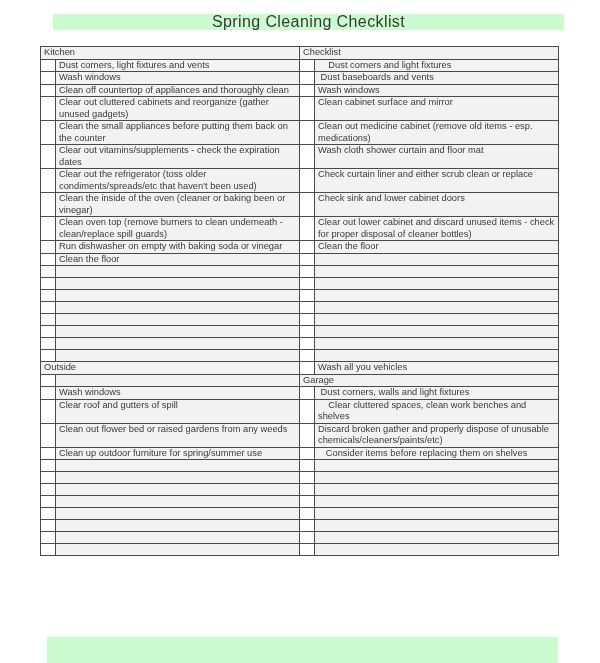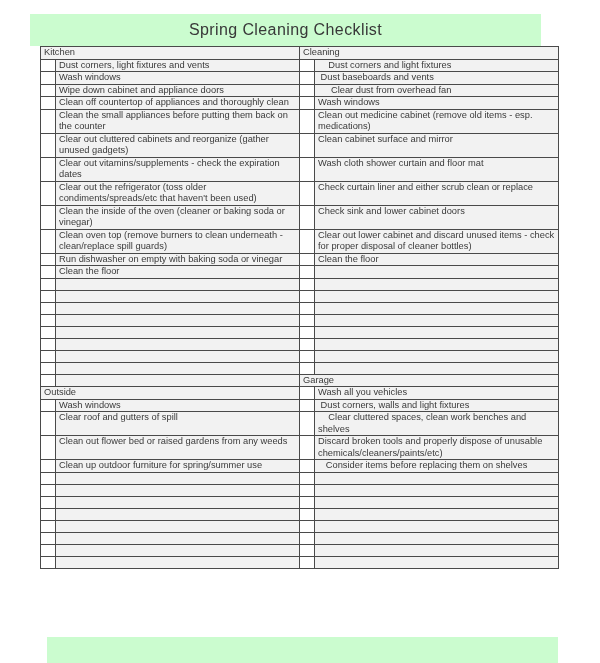--- a/index.html
+++ b/index.html
@@ -9,21 +9,21 @@
     --border-dark:#4a4a4a;
     --text-color:#3a3a3a;
   }
   *{box-sizing:border-box;}
   html,body{margin:0;padding:0;}
   body{
     width:600px;height:663px;background:#ffffff;position:relative;overflow:hidden;
     font-family:"Liberation Sans", sans-serif;color:var(--text-color);
   }
   .title-banner{
-    position:absolute;left:30px;top:14px;width:511px;height:32px;
+    position:absolute;left:53px;top:14px;width:511px;height:16px;
     background:var(--banner-green);
     display:flex;align-items:center;justify-content:center;
   }
   .title-banner .title-text{
     font-size:16px;letter-spacing:0.4px;color:#383838;
   }
   table.checklist{
     position:absolute;left:40px;top:46px;width:518px;
     border-collapse:collapse;table-layout:fixed;padding-left:42px;
   }
@@ -54,73 +54,67 @@
 <table class="checklist">
   <colgroup>
     <col style="width:15px">
     <col style="width:244px">
     <col style="width:15px">
     <col style="width:244px">
   </colgroup>
   <tbody>
       <tr>
         <td colspan="2" class="hdr">Kitchen</td>
-        <td colspan="2" class="hdr">Cleaning</td>
+        <td colspan="2" class="hdr">Checklist</td>
       </tr>
       <tr>
         <td class="cb"></td>
         <td class="item">Dust corners, light fixtures and vents</td>
         <td class="cb"></td>
         <td class="item">    Dust corners and light fixtures</td>
       </tr>
       <tr>
         <td class="cb"></td>
         <td class="item">Wash windows</td>
         <td class="cb"></td>
         <td class="item"> Dust baseboards and vents</td>
       </tr>
       <tr>
         <td class="cb"></td>
-        <td class="item">Wipe down cabinet and appliance doors</td>
-        <td class="cb"></td>
-        <td class="item">     Clear dust from overhead fan</td>
-      </tr>
-      <tr>
-        <td class="cb"></td>
         <td class="item">Clean off countertop of appliances and thoroughly clean</td>
         <td class="cb"></td>
         <td class="item">Wash windows</td>
       </tr>
       <tr>
         <td class="cb"></td>
+        <td class="item">Clear out cluttered cabinets and reorganize (gather unused gadgets)</td>
+        <td class="cb"></td>
+        <td class="item">Clean cabinet surface and mirror</td>
+      </tr>
+      <tr>
+        <td class="cb"></td>
         <td class="item">Clean the small appliances before putting them back on the counter</td>
         <td class="cb"></td>
         <td class="item">Clean out medicine cabinet (remove old items - esp. medications)</td>
       </tr>
       <tr>
         <td class="cb"></td>
-        <td class="item">Clear out cluttered cabinets and reorganize (gather unused gadgets)</td>
-        <td class="cb"></td>
-        <td class="item">Clean cabinet surface and mirror</td>
-      </tr>
-      <tr>
-        <td class="cb"></td>
         <td class="item">Clear out vitamins/supplements - check the expiration dates</td>
         <td class="cb"></td>
         <td class="item">Wash cloth shower curtain and floor mat</td>
       </tr>
       <tr>
         <td class="cb"></td>
         <td class="item">Clear out the refrigerator (toss older condiments/spreads/etc that haven't been used)</td>
         <td class="cb"></td>
         <td class="item">Check curtain liner and either scrub clean or replace</td>
       </tr>
       <tr>
         <td class="cb"></td>
-        <td class="item">Clean the inside of the oven (cleaner or baking soda or vinegar)</td>
+        <td class="item">Clean the inside of the oven (cleaner or baking been or vinegar)</td>
         <td class="cb"></td>
         <td class="item">Check sink and lower cabinet doors</td>
       </tr>
       <tr>
         <td class="cb"></td>
         <td class="item">Clean oven top (remove burners to clean underneath - clean/replace spill guards)</td>
         <td class="cb"></td>
         <td class="item">Clear out lower cabinet and discard unused items - check for proper disposal of cleaner bottles)</td>
       </tr>
       <tr>
@@ -177,46 +171,46 @@
         <td class="cb"></td>
         <td class="item"></td>
       </tr>
       <tr>
         <td class="cb"></td>
         <td class="item"></td>
         <td class="cb"></td>
         <td class="item"></td>
       </tr>
       <tr>
+        <td colspan="2" class="hdr">Outside</td>
+        <td class="cb"></td>
+        <td class="item">Wash all you vehicles</td>
+      </tr>
+      <tr>
         <td class="cb"></td>
         <td class="item"></td>
         <td colspan="2" class="hdr">Garage</td>
       </tr>
       <tr>
-        <td colspan="2" class="hdr">Outside</td>
-        <td class="cb"></td>
-        <td class="item">Wash all you vehicles</td>
-      </tr>
-      <tr>
         <td class="cb"></td>
         <td class="item">Wash windows</td>
         <td class="cb"></td>
         <td class="item"> Dust corners, walls and light fixtures</td>
       </tr>
       <tr>
         <td class="cb"></td>
         <td class="item">Clear roof and gutters of spill</td>
         <td class="cb"></td>
         <td class="item">    Clear cluttered spaces, clean work benches and shelves</td>
       </tr>
       <tr>
         <td class="cb"></td>
         <td class="item">Clean out flower bed or raised gardens from any weeds</td>
         <td class="cb"></td>
-        <td class="item">Discard broken tools and properly dispose of unusable chemicals/cleaners/paints/etc)</td>
+        <td class="item">Discard broken gather and properly dispose of unusable chemicals/cleaners/paints/etc)</td>
       </tr>
       <tr>
         <td class="cb"></td>
         <td class="item">Clean up outdoor furniture for spring/summer use</td>
         <td class="cb"></td>
         <td class="item">   Consider items before replacing them on shelves</td>
       </tr>
       <tr>
         <td class="cb"></td>
         <td class="item"></td>

